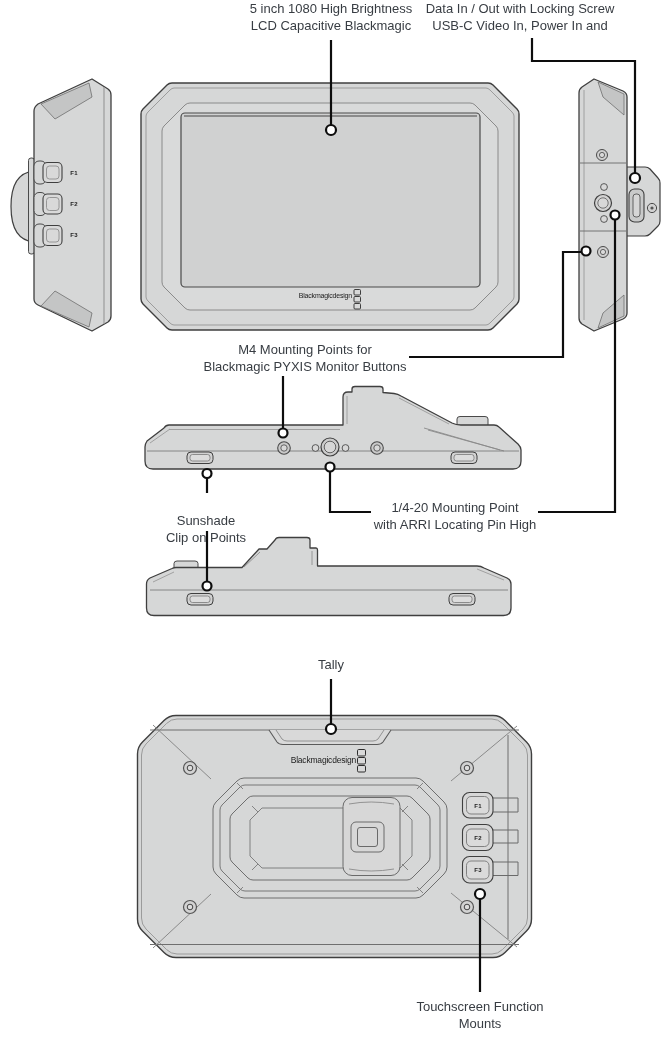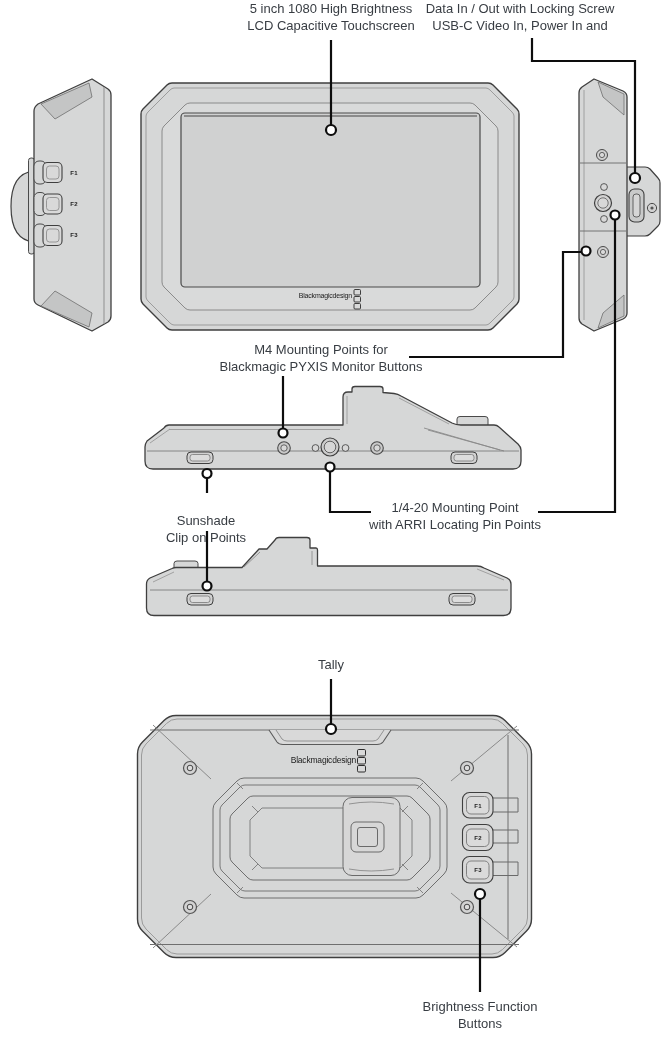--- a/index.html
+++ b/index.html
@@ -193,44 +193,44 @@
     <circle cx="207" cy="586" r="4.5"></circle>
     <circle cx="330" cy="467" r="4.5"></circle>
     <circle cx="615" cy="215" r="4.5"></circle>
     <circle cx="331" cy="729" r="5"></circle>
     <circle cx="480" cy="894" r="5"></circle>
   </g>
 </svg>
 
   <div class="callout-label" style="left:331px; top:0px;">
     <span>5 inch 1080 High Brightness</span>
-    <span>LCD Capacitive Touchscreen</span>
+    <span>LCD Capacitive Blackmagic</span>
   </div>
   <div class="callout-label" style="left:520px; top:0px;">
     <span>Data In / Out with Locking Screw</span>
     <span>USB-C Video In, Power In and</span>
   </div>
-  <div class="callout-label" style="left:305px; top:341px;margin-left:16px;">
+  <div class="callout-label" style="left:305px; top:341px;">
     <span>M4 Mounting Points for</span>
     <span>Blackmagic PYXIS Monitor Buttons</span>
   </div>
   <div class="callout-label" style="left:206px; top:512px;">
     <span>Sunshade</span>
     <span>Clip on Points</span>
   </div>
   <div class="callout-label" style="left:455px; top:499px;">
     <span>1/4-20 Mounting Point</span>
-    <span>with ARRI Locating Pin Points</span>
+    <span>with ARRI Locating Pin High</span>
   </div>
   <div class="callout-label" style="left:331px; top:656px;text-align:center;">
     <span>Tally</span>
   </div>
   <div class="callout-label" style="left:480px; top:998px;">
-    <span>Brightness Function</span>
-    <span>Buttons</span>
+    <span>Touchscreen Function</span>
+    <span>Mounts</span>
   </div>
 
   <div class="brand brand-front" style="left:352px; top:292px;">Blackmagicdesign</div>
   <div class="brand brand-rear" style="left:356px; top:755px;">Blackmagicdesign</div>
 
   <div class="fkey" style="left:74px; top:173px;">F1</div>
   <div class="fkey" style="left:74px; top:204px;">F2</div>
   <div class="fkey" style="left:74px; top:235px;">F3</div>
 
   <div class="fkey" style="left:478px; top:805.5px;">F1</div>

